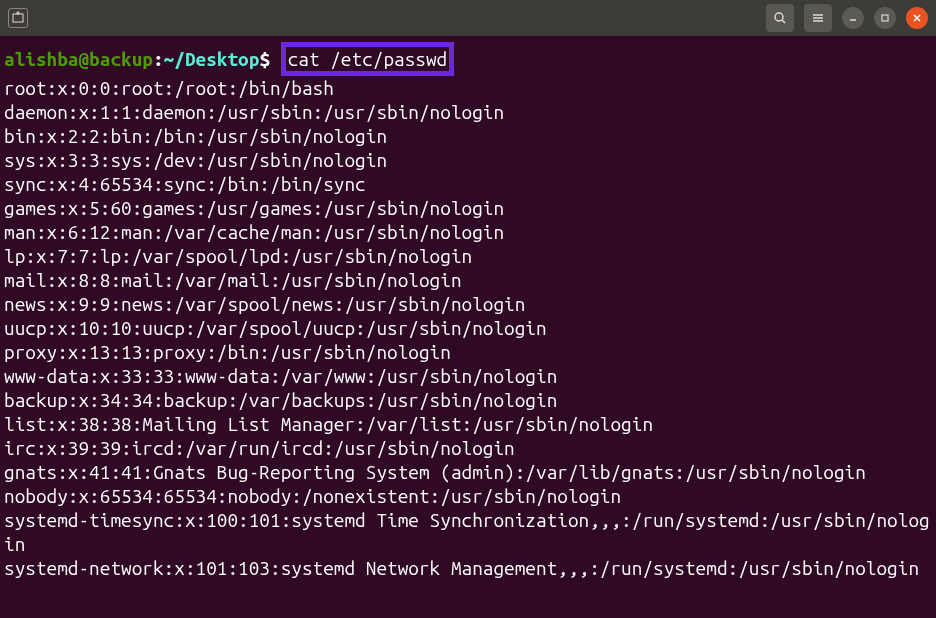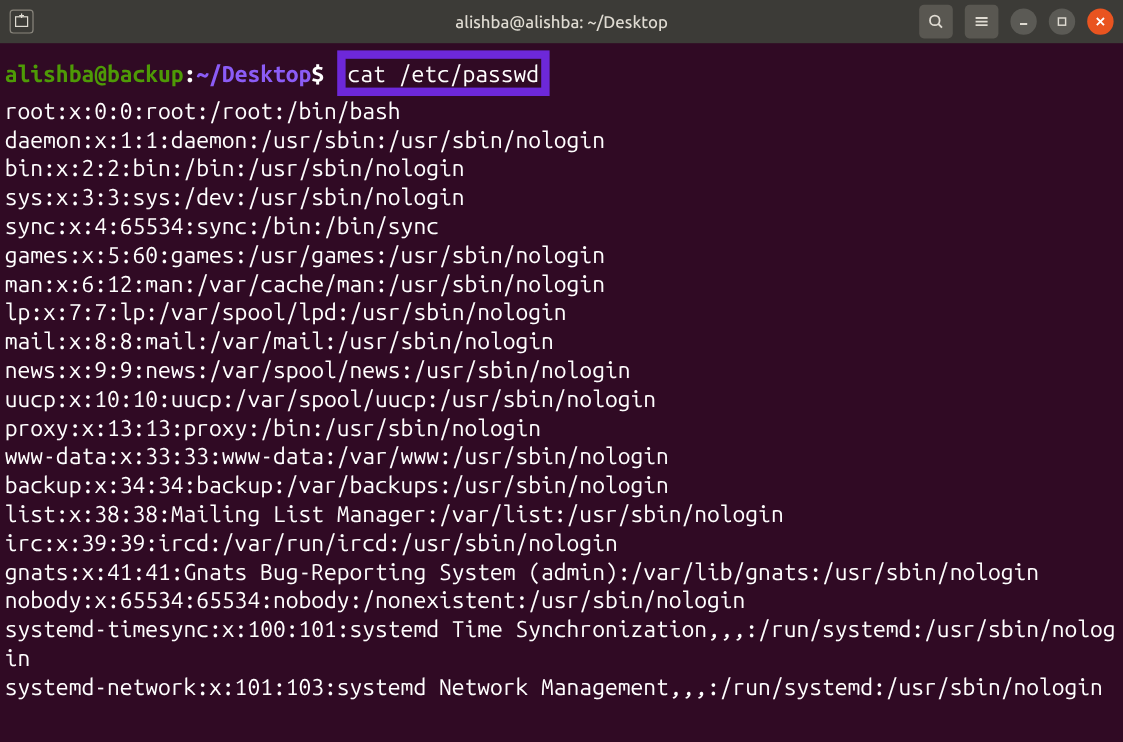--- a/index.html
+++ b/index.html
@@ -82,43 +82,42 @@
     }
     .win-btn svg { display: block; }
     .terminal {
       padding: 6px 4px;
       letter-spacing: 0px;
       white-space: pre-wrap;
       word-break: break-all;
     }
     .prompt-user { color: #4e9a06; font-weight: bold; }
     .prompt-colon { color: #ffffff; font-weight: bold; }
-    .prompt-path { color: #8b5cf6; font-weight: bold; }
+    .prompt-path { color: #5eead4; font-weight: bold; }
     .prompt-dollar { color: #ffffff; font-weight: bold; }
     .cmd-highlight {
-      border: 7px solid #6d28d9;
+      border: 5px solid #6d28d9;
       padding: 0 2px;
       display: inline-block;
       line-height: 24px;
     }
   </style>
 </head>
 <body>
 
 <div class="titlebar">
   <div class="titlebar-left">
     <div class="titlebar-icon">
       <svg width="14" height="14" viewBox="0 0 14 14">
           <rect x="2" y="3" width="10" height="8" fill="none" stroke="#dfdbd2" stroke-width="1"></rect>
           <line x1="7" y1="0" x2="7" y2="4" stroke="#dfdbd2" stroke-width="1"></line>
           <line x1="5" y1="2" x2="9" y2="2" stroke="#dfdbd2" stroke-width="1"></line>
         </svg>
     </div>
   </div>
-  <div class="titlebar-title">alishba@alishba: ~/Desktop</div>
   <div class="titlebar-right">
     <div class="tb-btn">
       <svg width="14" height="14" viewBox="0 0 14 14">
           <circle cx="6" cy="6" r="4" fill="none" stroke="#dfdbd2" stroke-width="1.5"></circle>
           <line x1="9" y1="9" x2="12" y2="12" stroke="#dfdbd2" stroke-width="1.5"></line>
         </svg>
     </div>
     <div class="tb-btn">
       <svg width="14" height="14" viewBox="0 0 14 14">
           <line x1="2" y1="4" x2="12" y2="4" stroke="#dfdbd2" stroke-width="1.5"></line>

